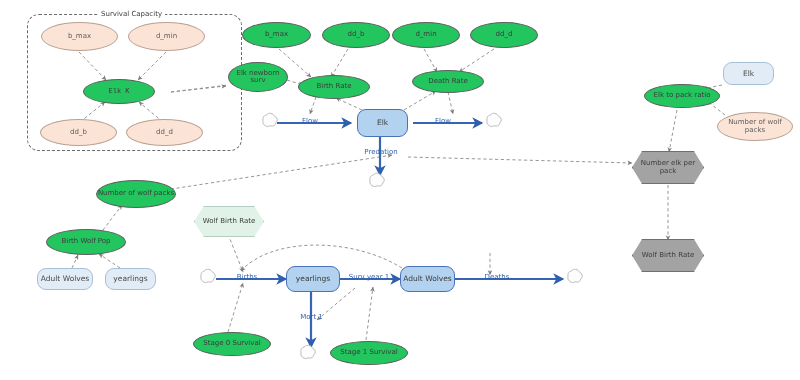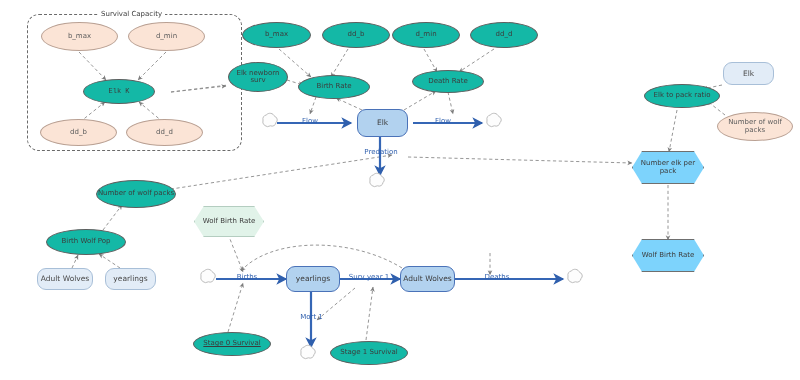--- a/index.html
+++ b/index.html
@@ -32,21 +32,21 @@
     text-align: center;
     color: #3c3c3c;
     line-height: 1.05;
     z-index: 5;
     border-radius: 9px;
   }
   
   .ellipse {
     border-radius: 50%;
     border: 1px solid #5e5e5e;
-    background: #14b8a6;
+    background: #22c55e;
     font-size: 7px;
   }
   .ellipse.ghost {
     background: #fbe4d6;
     border-color: #b9a093;
     color: #5d5d5d;
   }
   
   .stock {
     border: 1.4px solid #4a72b8;
@@ -55,21 +55,21 @@
   }
   .stock.ghost {
     background: #e2ecf7;
     border: 1px solid #a8bfd8;
     color: #4a4a4a;
     font-size: 7.5px;
   }
   
   .hex {
     font-size: 7px;
-    background: #7dd3fc;
+    background: #a3a3a3;
     border: 1px solid #6f6f6f;
     clip-path: polygon(14% 0%, 86% 0%, 100% 50%, 86% 100%, 14% 100%, 0% 50%);
   }
   .hex.ghost {
     background: #e1f3e9;
     border: 1px solid #b4cdc0;
     color: #5a5a5a;
   }
   .hexwrap {
     position: absolute;
@@ -264,21 +264,21 @@
   </div>
 
   <div class="node ellipse" style="left:96px; top:180px; width:80px; height:28px;">Number of wolf packs</div>
   <div class="node ellipse" style="left:46px; top:229px; width:80px; height:26px;">Birth Wolf Pop</div>
   <div class="node stock ghost" style="left:37px; top:268px; width:56px; height:22px;">Adult Wolves</div>
   <div class="node stock ghost" style="left:105px; top:268px; width:51px; height:22px;">yearlings</div>
 
   <div class="node stock" style="left:286px; top:266px; width:54px; height:26px;">yearlings</div>
   <div class="node stock" style="left:400px; top:266px; width:55px; height:26px;">Adult Wolves</div>
 
-  <div class="node ellipse" style="left:193px; top:332px; width:78px; height:24px;text-decoration:underline;">Stage 0 Survival</div>
+  <div class="node ellipse" style="left:193px; top:332px; width:78px; height:24px;">Stage 0 Survival</div>
   <div class="node ellipse" style="left:330px; top:341px; width:78px; height:24px;">Stage 1 Survival</div>
 
   <div class="flow-label" style="left:295px; top:117px; width:30px;">Flow</div>
   <div class="flow-label" style="left:428px; top:117px; width:30px;">Flow</div>
   <div class="flow-label" style="left:356px; top:148px; width:50px;">Predation</div>
   <div class="flow-label" style="left:232px; top:273px; width:30px;">Births</div>
   <div class="flow-label" style="left:344px; top:273px; width:50px;">Surv year 1</div>
   <div class="flow-label" style="left:294px; top:313px; width:35px;">Mort 1</div>
   <div class="flow-label" style="left:479px; top:273px; width:36px;">Deaths</div>
 

